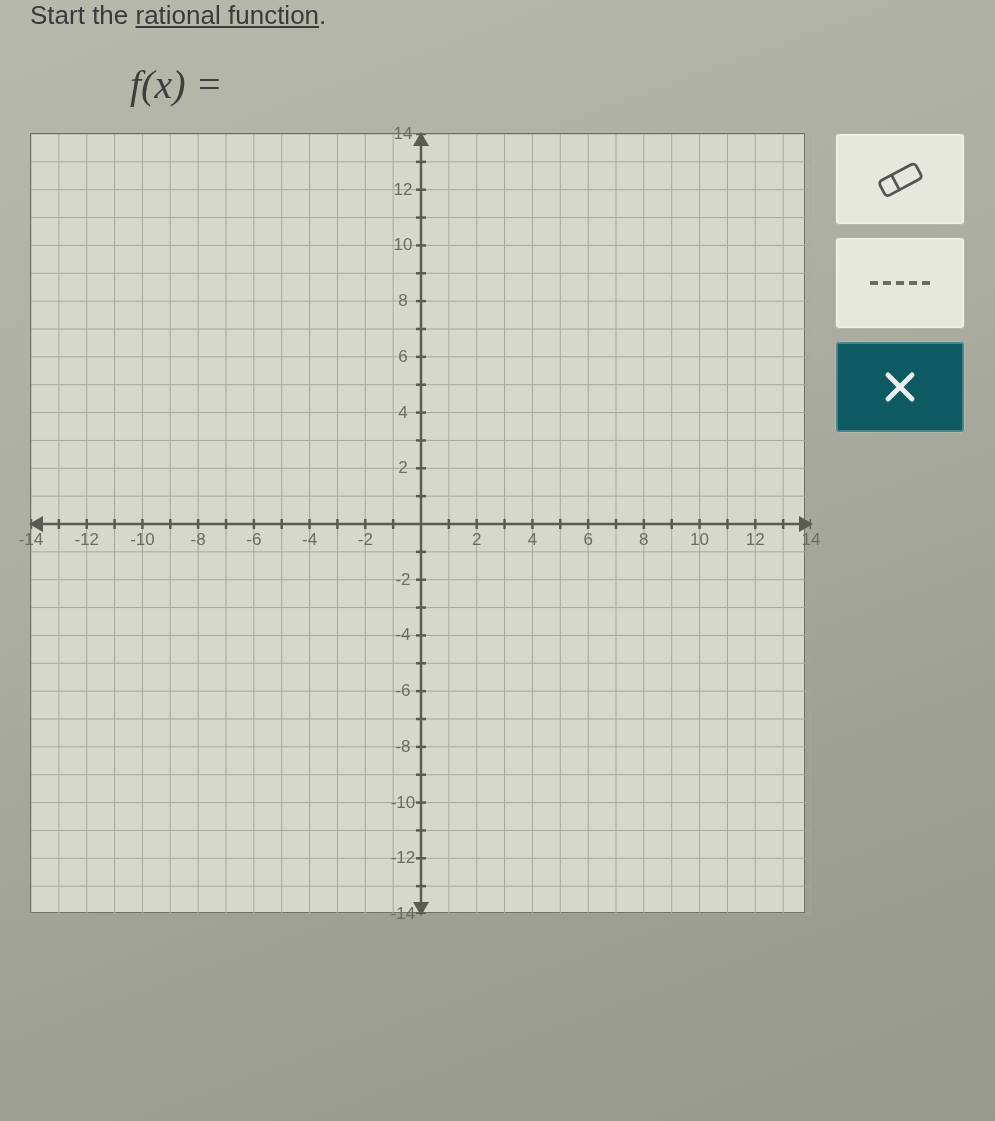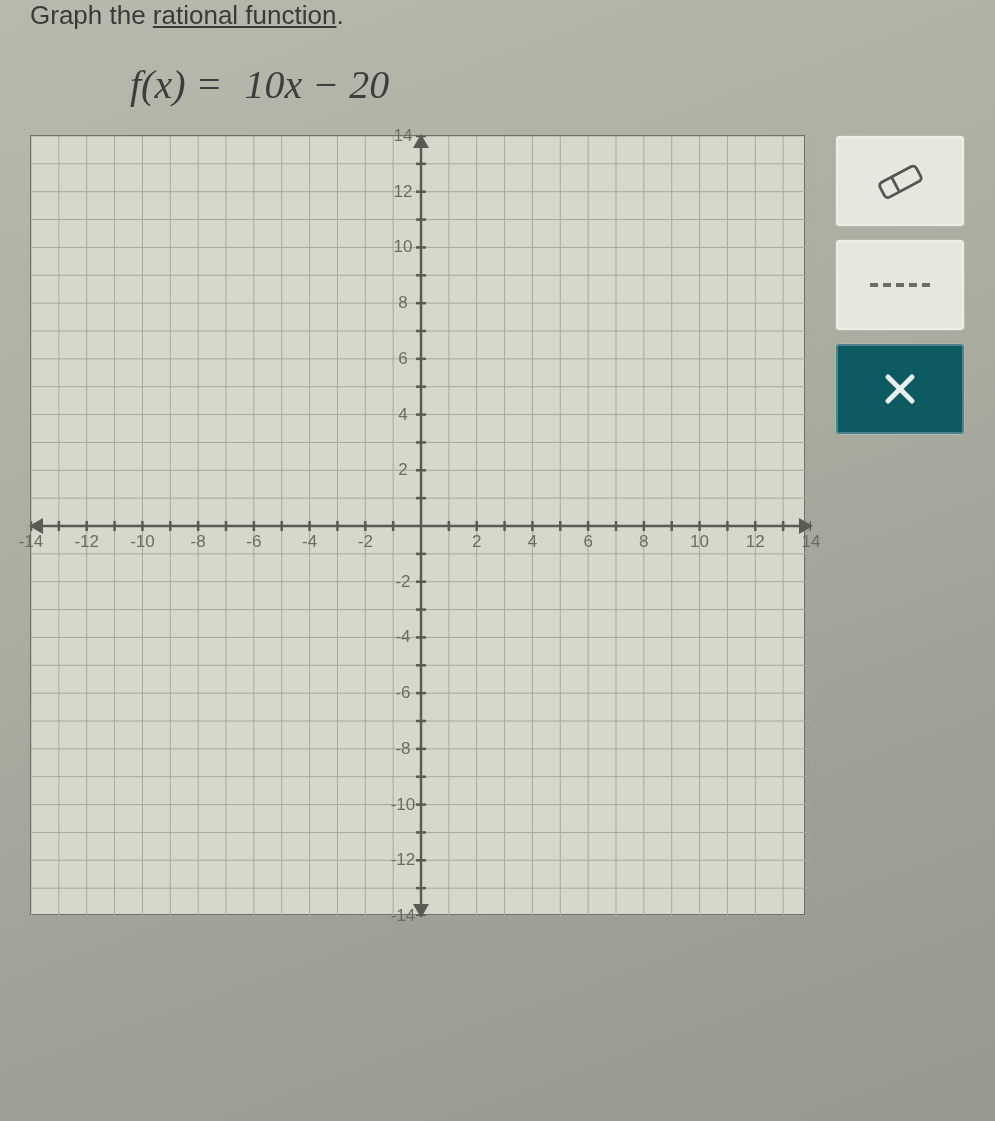--- a/index.html
+++ b/index.html
@@ -14,21 +14,21 @@
   }
   .content { padding: 0 30px; position: relative; }
   .top-link { font-size: 26px; color: #3a3a3a; padding-top: 0; }
   .top-link span.underline { text-decoration: underline; margin-top: 10px; }
   .formula-block {
     margin: 30px 0 25px 100px;
     font-family: "Times New Roman", serif;
     font-size: 40px;
     color: #3d3d3d;
     display: flex;
-    align-items: flex-start;
+    align-items: center;
     gap: 10px;
   }
   .formula-block .lhs { font-style: italic; }
   .fraction {
     display: inline-flex;
     flex-direction: column;
     align-items: center;
     font-style: italic;
   }
   .fraction .num { padding: 0 12px 2px 12px; }
@@ -92,27 +92,26 @@
   }
   .tool-btn.reset svg { width: 40px; height: 40px; }
   .eraser-svg { width: 56px; height: 42px; }
 </style>
 </head>
 <body>
 
 <div class="content">
 
   <div class="top-link">
-    <span>Graph the </span><span class="underline">rational function</span>.
+    <span>Start the </span><span class="underline">rational function</span>.
   </div>
 
   <div class="formula-block">
     <span class="lhs">f(x) =</span>
     <span class="fraction">
-      <span class="num">10x − 20</span>
     </span>
   </div>
 
 
   <div class="lower">
     <div class="graph-wrap" id="graph">
       <svg id="gridsvg" width="780" height="780" style="position:absolute;left:0;top:0">
           <g class="grid">
             <line x1="0" y1="0" x2="0" y2="780"></line>
             <line x1="27.857142857142854" y1="0" x2="27.857142857142854" y2="780"></line>

